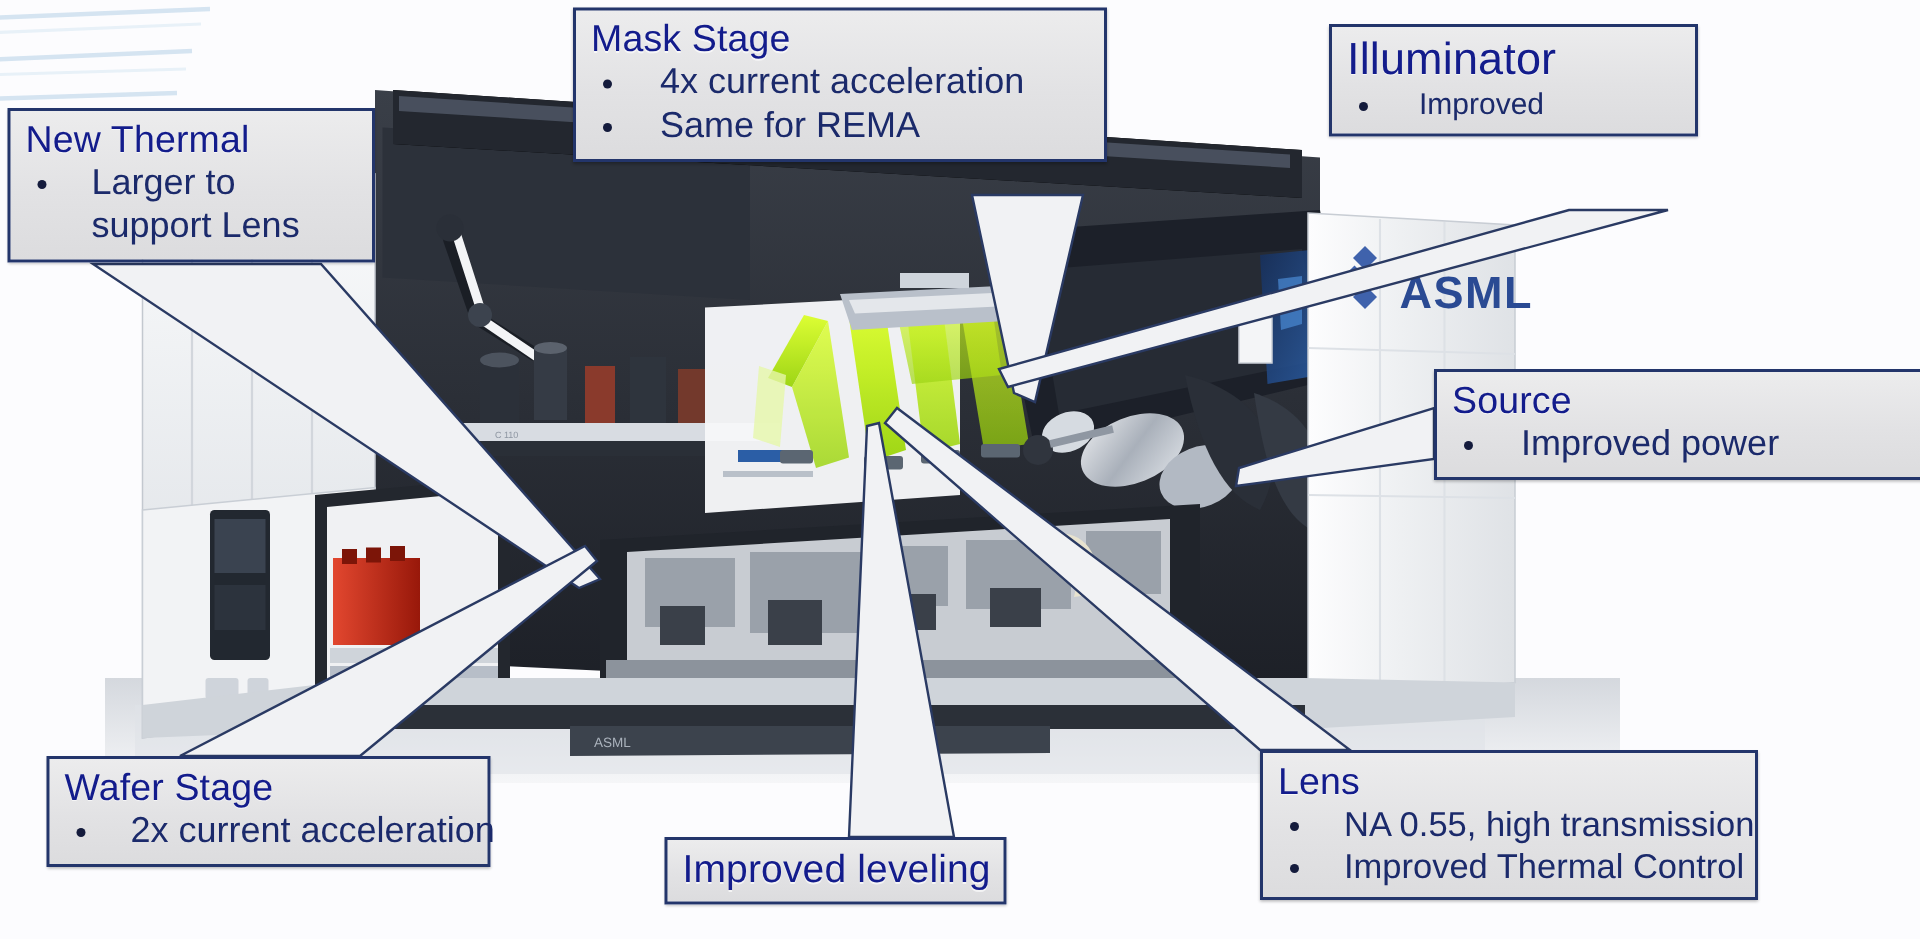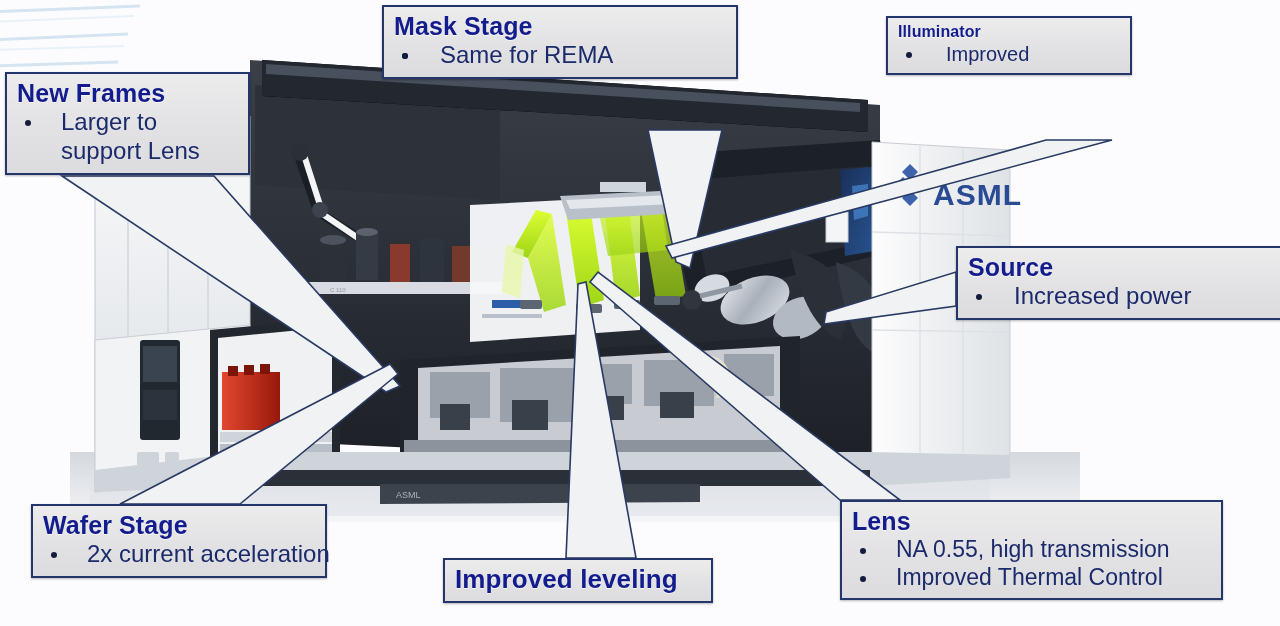--- a/index.html
+++ b/index.html
@@ -23,21 +23,21 @@
     position:absolute;
     box-sizing:border-box;
     border:2px solid #23356b;
     background:linear-gradient(180deg,#ececed 0%,#e2e2e4 55%,#dcdcde 100%);
     box-shadow:0 1px 2px rgba(0,0,0,.28);
     padding:5px 10px 7px 10px;
     z-index:40;
   }
   .c-title{
     color:#131c8c;
-    font-weight:bold;
+    font-weight:normal;
     letter-spacing:.1px;
     line-height:1.12;
     text-shadow:0 1px 0 rgba(255,255,255,.65);
     white-space:nowrap;
   }
   .c-list{list-style:none;margin:1px 0 0 0;padding:0;}
   .c-list li{
     position:relative;
     color:#1b2a6b;
     line-height:1.2;
@@ -54,35 +54,35 @@
   
   #box-new-frames{left:5px;top:72px;width:245px;}
   #box-new-frames .c-title{font-size:25px;}
   #box-new-frames .c-list li{font-size:24px;padding-left:44px;}
 
   #box-mask-stage{left:382px;top:5px;width:356px;}
   #box-mask-stage .c-title{font-size:25px;}
   #box-mask-stage .c-list li{font-size:24px;padding-left:46px;}
 
   #box-illuminator{left:886px;top:16px;width:246px;}
-  #box-illuminator .c-title{font-size:16px;}
+  #box-illuminator .c-title{font-size:30px;}
   #box-illuminator .c-list li{font-size:20px;padding-left:48px;}
 
   #box-source{left:956px;top:246px;width:328px;}
   #box-source .c-title{font-size:25px;}
   #box-source .c-list li{font-size:24px;padding-left:46px;}
 
   #box-wafer-stage{left:31px;top:504px;width:296px;}
   #box-wafer-stage .c-title{font-size:25px;}
   #box-wafer-stage .c-list li{font-size:24px;padding-left:44px;}
 
-  #box-improved-leveling{left:443px;top:558px;width:270px;}
+  #box-improved-leveling{left:443px;top:558px;width:228px;}
   #box-improved-leveling .c-title{font-size:26px;text-align:left;}
 
-  #box-lens{left:840px;top:500px;width:383px;}
+  #box-lens{left:840px;top:500px;width:332px;}
   #box-lens .c-title{font-size:25px;}
   #box-lens .c-list li{font-size:23px;padding-left:44px;}
 
   
   .leaders{position:absolute;left:0;top:0;width:1280px;height:626px;z-index:30;pointer-events:none;}
 </style>
 </head>
 <body>
 
 <div id="stage">
@@ -300,35 +300,36 @@
 
       <path d="M120,504 L240,504 L398,374 L390,364 Z"></path>
 
       <path d="M566,558 L636,558 L586,282 L578,284 Z"></path>
 
       <path d="M840,500 L900,500 L598,272 L590,282 Z"></path>
     </g>
   </svg>
 
   <div class="callout" id="box-new-frames">
-    <div class="c-title">New Frames</div>
+    <div class="c-title">New Thermal</div>
     <ul class="c-list">
       <li>
         <span class="bul"></span>
         <span class="txt">Larger to</span><br>
         <span class="txt">support Lens</span>
       </li>
     </ul>
   </div>
 
   <div class="callout" id="box-mask-stage">
     <div class="c-title">Mask Stage</div>
     <ul class="c-list">
       <li>
         <span class="bul"></span>
+        <span class="txt">4x current acceleration</span>
       </li>
       <li>
         <span class="bul"></span>
         <span class="txt">Same for REMA</span>
       </li>
     </ul>
   </div>
 
   <div class="callout" id="box-illuminator">
     <div class="c-title">Illuminator</div>
@@ -338,21 +339,21 @@
         <span class="txt">Improved</span><br>
       </li>
     </ul>
   </div>
 
   <div class="callout" id="box-source">
     <div class="c-title">Source</div>
     <ul class="c-list">
       <li>
         <span class="bul"></span>
-        <span class="txt">Increased power</span>
+        <span class="txt">Improved power</span>
       </li>
     </ul>
   </div>
 
   <div class="callout" id="box-wafer-stage">
     <div class="c-title">Wafer Stage</div>
     <ul class="c-list">
       <li>
         <span class="bul"></span>
         <span class="txt">2x current acceleration</span>

